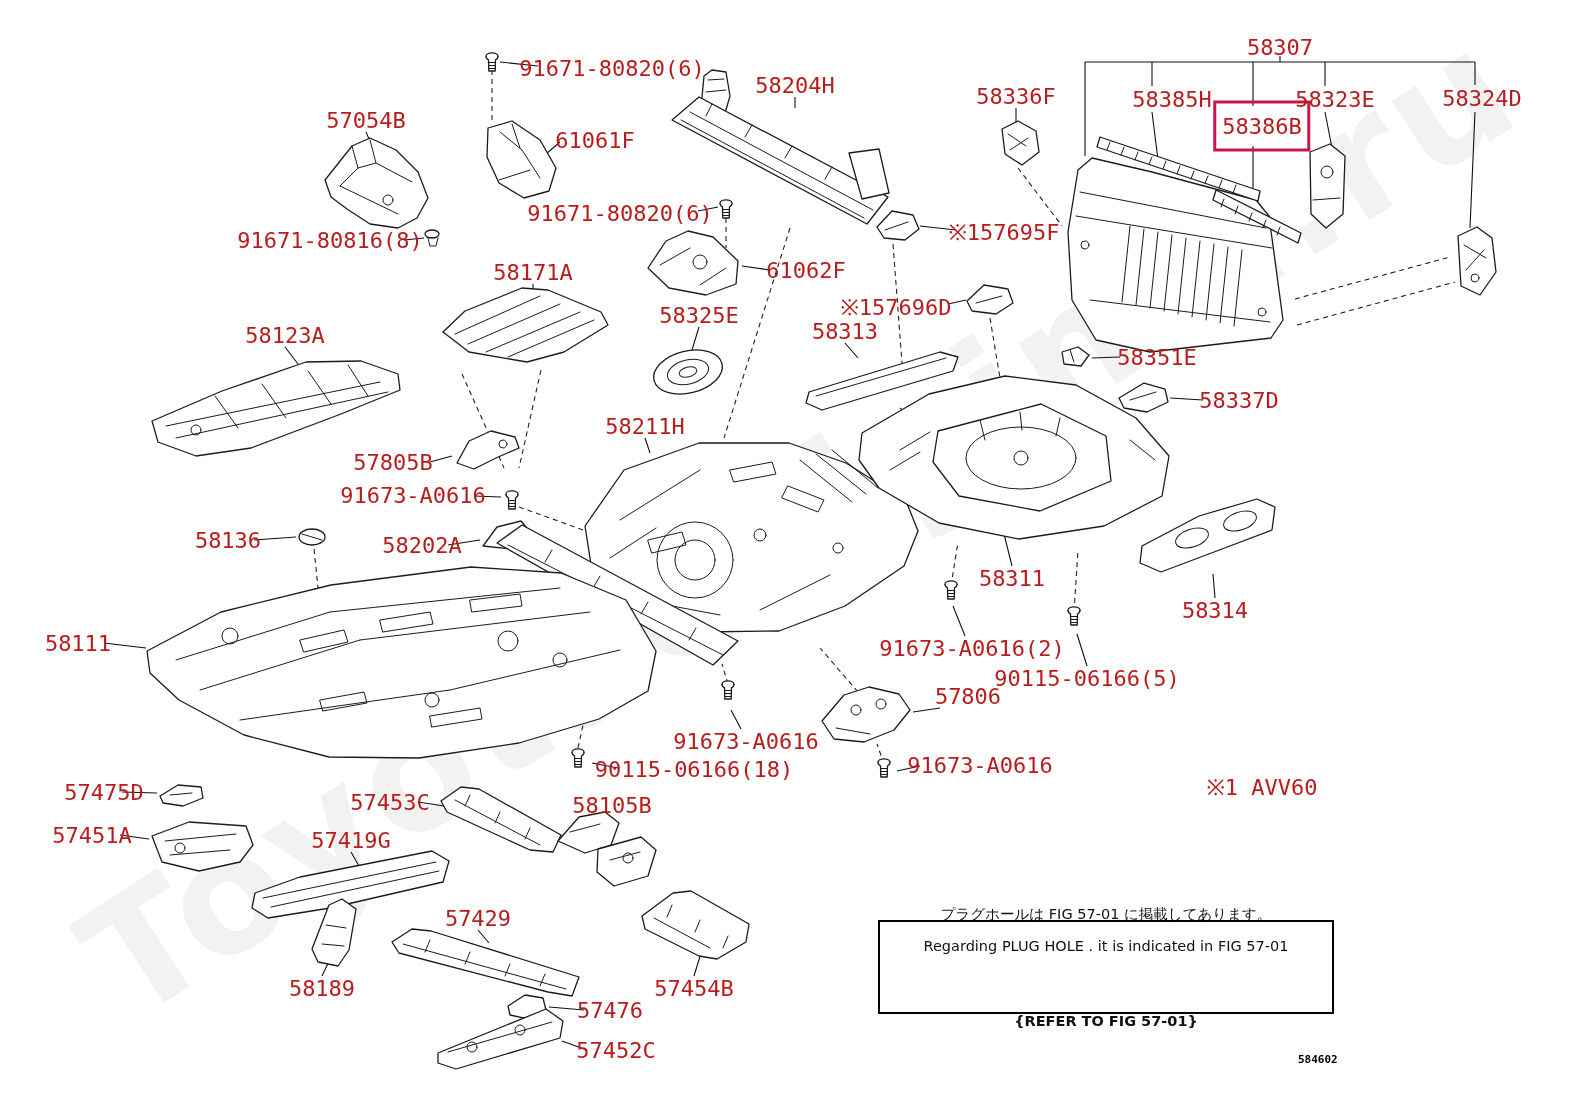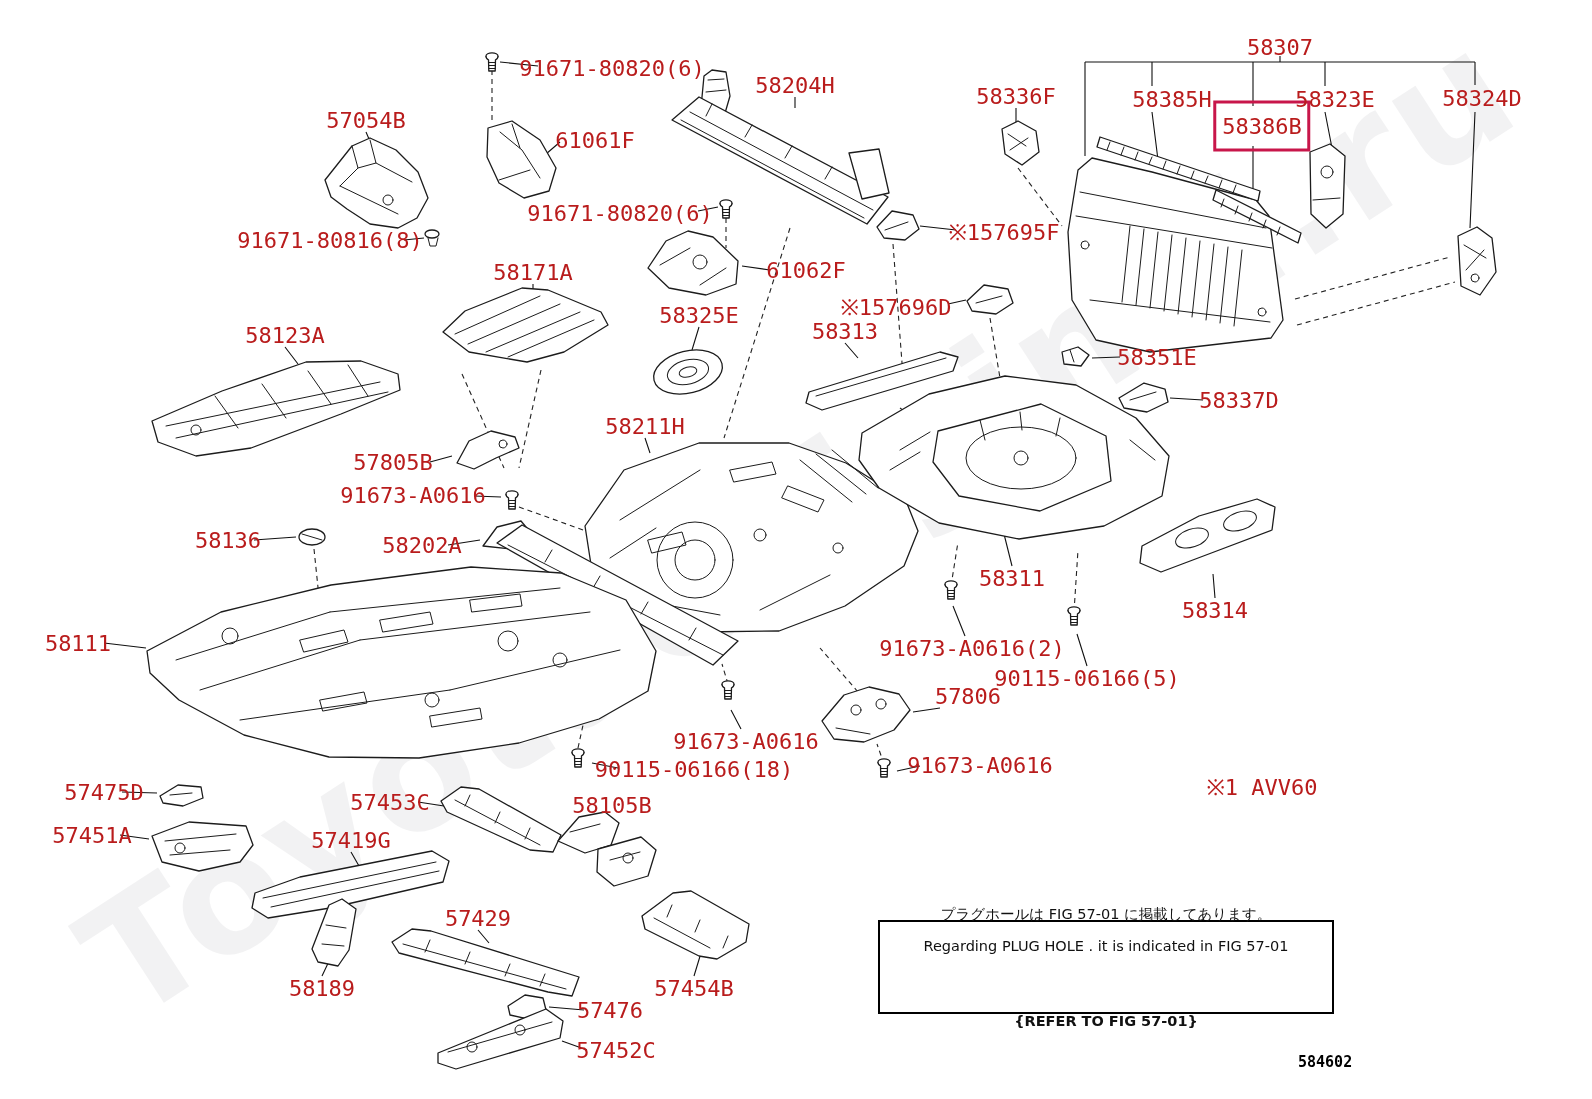--- a/index.html
+++ b/index.html
@@ -25,21 +25,21 @@
     font-weight:normal;font-size:22px;color:#b91c1c;white-space:nowrap;background:transparent;
     cursor:pointer;
   }
   .part-label.highlight{border:3px solid var(--hl,#c8164a);padding:10px 6px;}
   .note-box{
     position:absolute;left:878px;top:920px;width:452px;height:90px;border:2px solid #000;
     background:#fff;display:flex;flex-direction:column;justify-content:center;align-items:center;
     gap:14px;font-family:"DejaVu Sans", sans-serif;font-size:14.5px;color:#111;text-align:center;
   }
   .note-box .ref{font-weight:bold;margin-top:45px;}
-  .page-code{position:absolute;left:1298px;top:1053px;font-size:15px;font-weight:bold;color:#000;}
+  .page-code{position:absolute;left:1298px;top:1053px;font-size:11px;font-weight:bold;color:#000;}
 </style>
 </head>
 <body>
 
 <div class="stage">
 
   <div class="watermark">ToyotaOriginal.ru</div>
 
   <svg class="artwork" width="1592" height="1099" viewBox="0 0 1592 1099">
     <defs>

